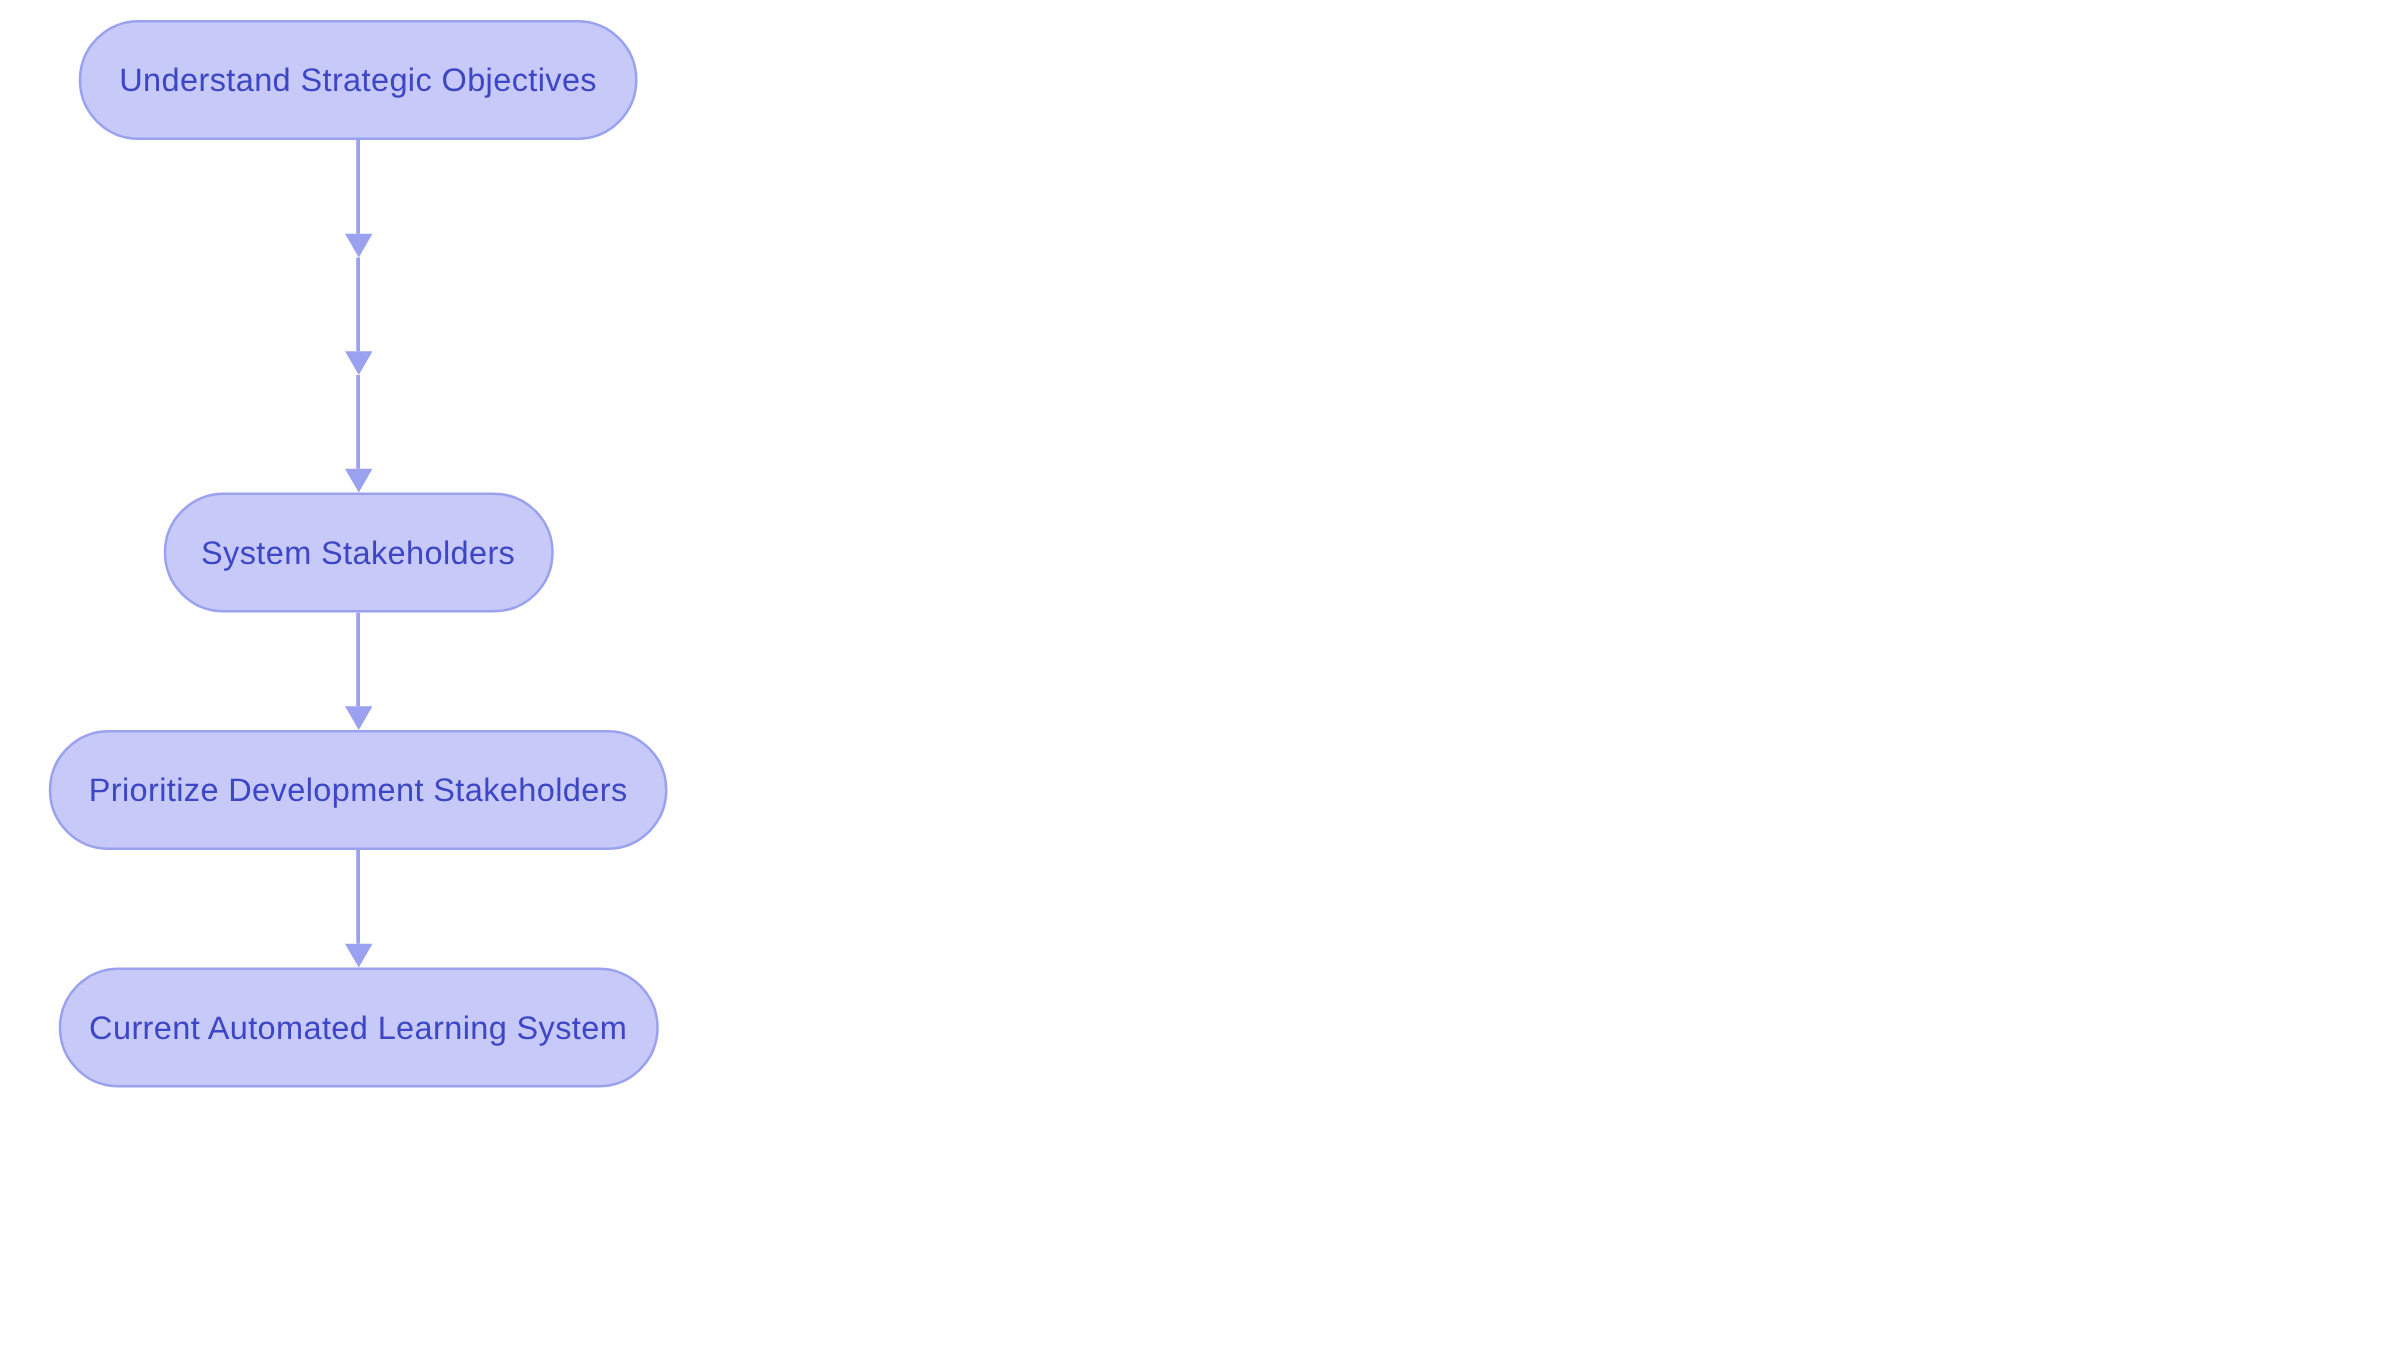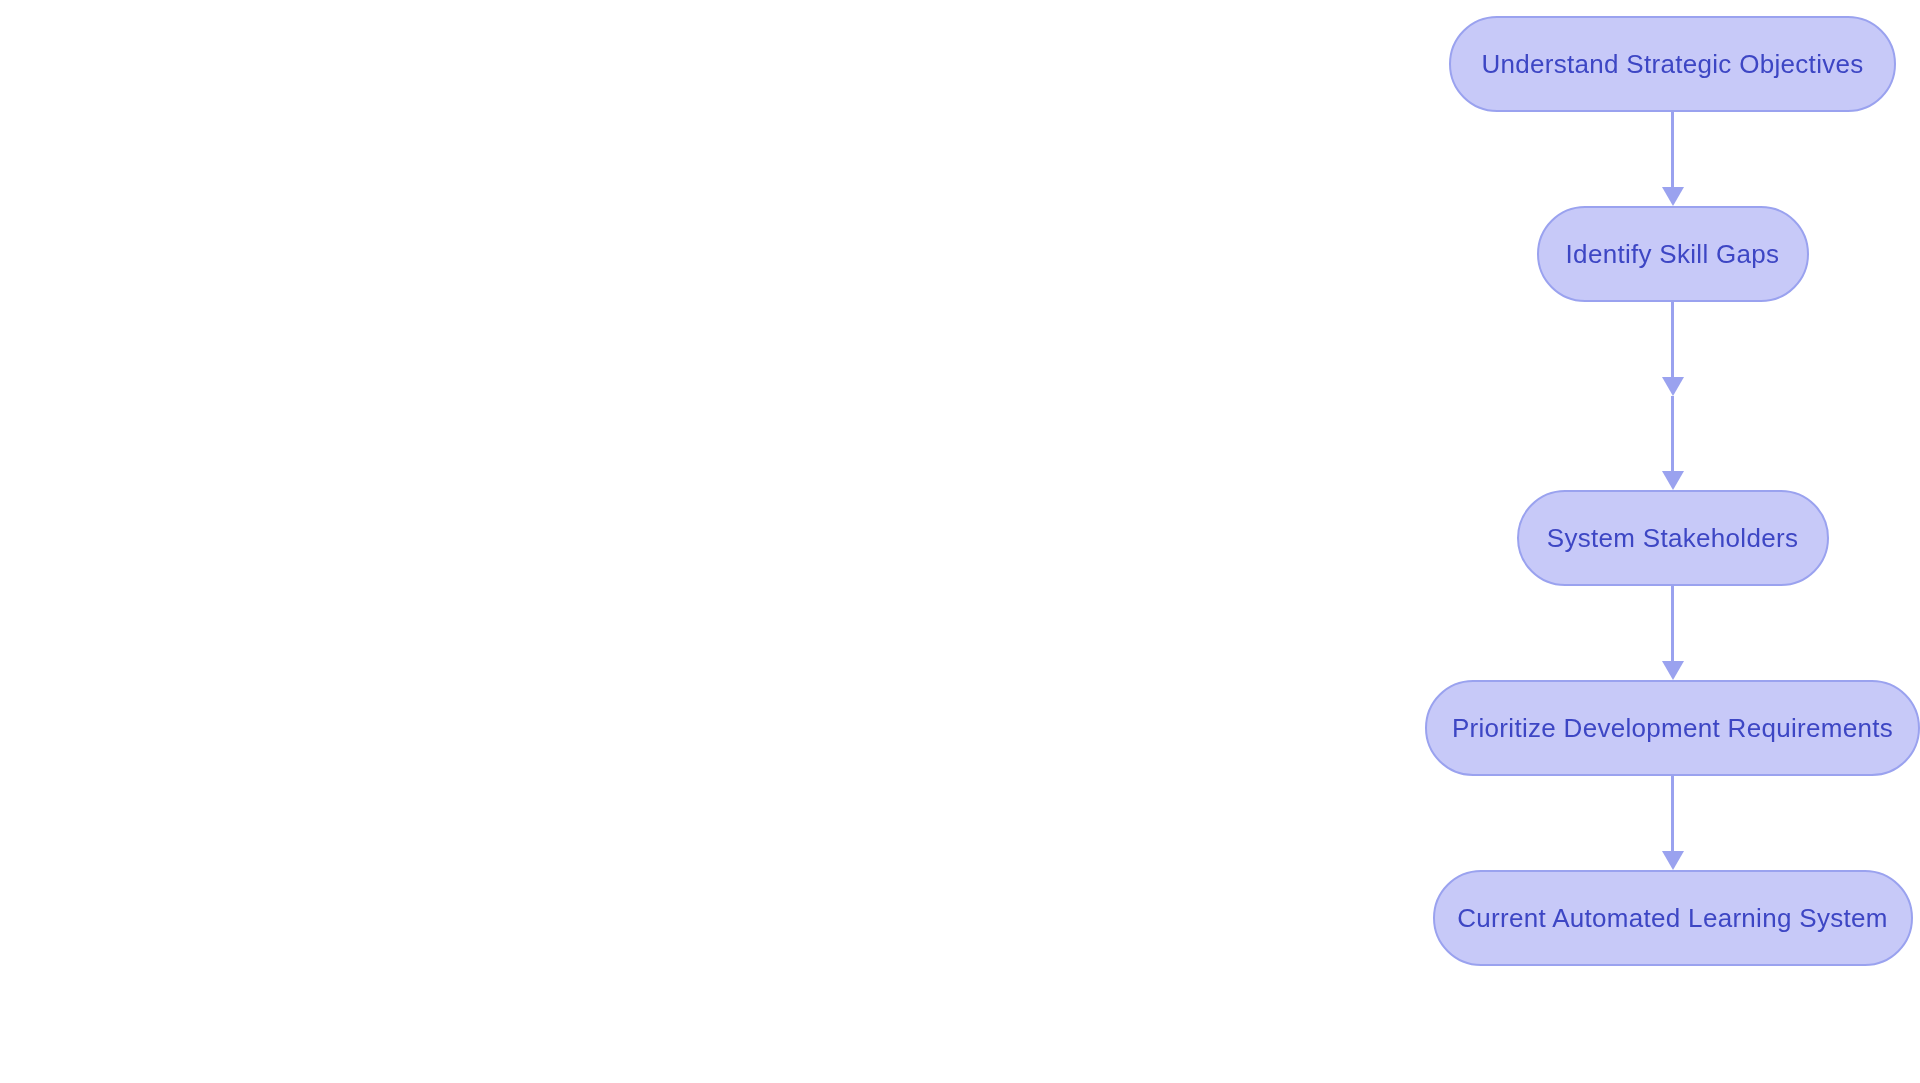--- a/index.html
+++ b/index.html
@@ -15,21 +15,22 @@
     height: 1083px;
     background: var(--background);
     font-family: "Liberation Sans", sans-serif;
     overflow: hidden;
   }
   .canvas {
     width: 1920px;
     height: 1083px;
     background: var(--background);
     display: flex;
-    justify-content: flex-end;
+    justify-content: flex-start;
+    padding-left: 39px;
   }
   .flow {
     display: flex;
     flex-direction: column;
     align-items: center;
     padding-top: 16px;
   }
   .node {
     height: 96px;
     border-radius: 48px;
@@ -75,23 +76,20 @@
 
     <div class="node" style="width:447px">
       <span>Understand Strategic Objectives</span>
     </div>
 
     <div class="arrow">
       <div class="line"></div>
       <div class="head"></div>
     </div>
 
-    <div class="node" style="width:272px">
-      <span>Identify Skill Gaps</span>
-    </div>
 
     <div class="arrow">
       <div class="line"></div>
       <div class="head"></div>
     </div>
 
 
     <div class="arrow">
       <div class="line"></div>
       <div class="head"></div>
@@ -100,21 +98,21 @@
     <div class="node" style="width:312px">
       <span>System Stakeholders</span>
     </div>
 
     <div class="arrow">
       <div class="line"></div>
       <div class="head"></div>
     </div>
 
     <div class="node" style="width:495px">
-      <span>Prioritize Development Requirements</span>
+      <span>Prioritize Development Stakeholders</span>
     </div>
 
     <div class="arrow">
       <div class="line"></div>
       <div class="head"></div>
     </div>
 
     <div class="node" style="width:480px">
       <span>Current Automated Learning System</span>
     </div>

